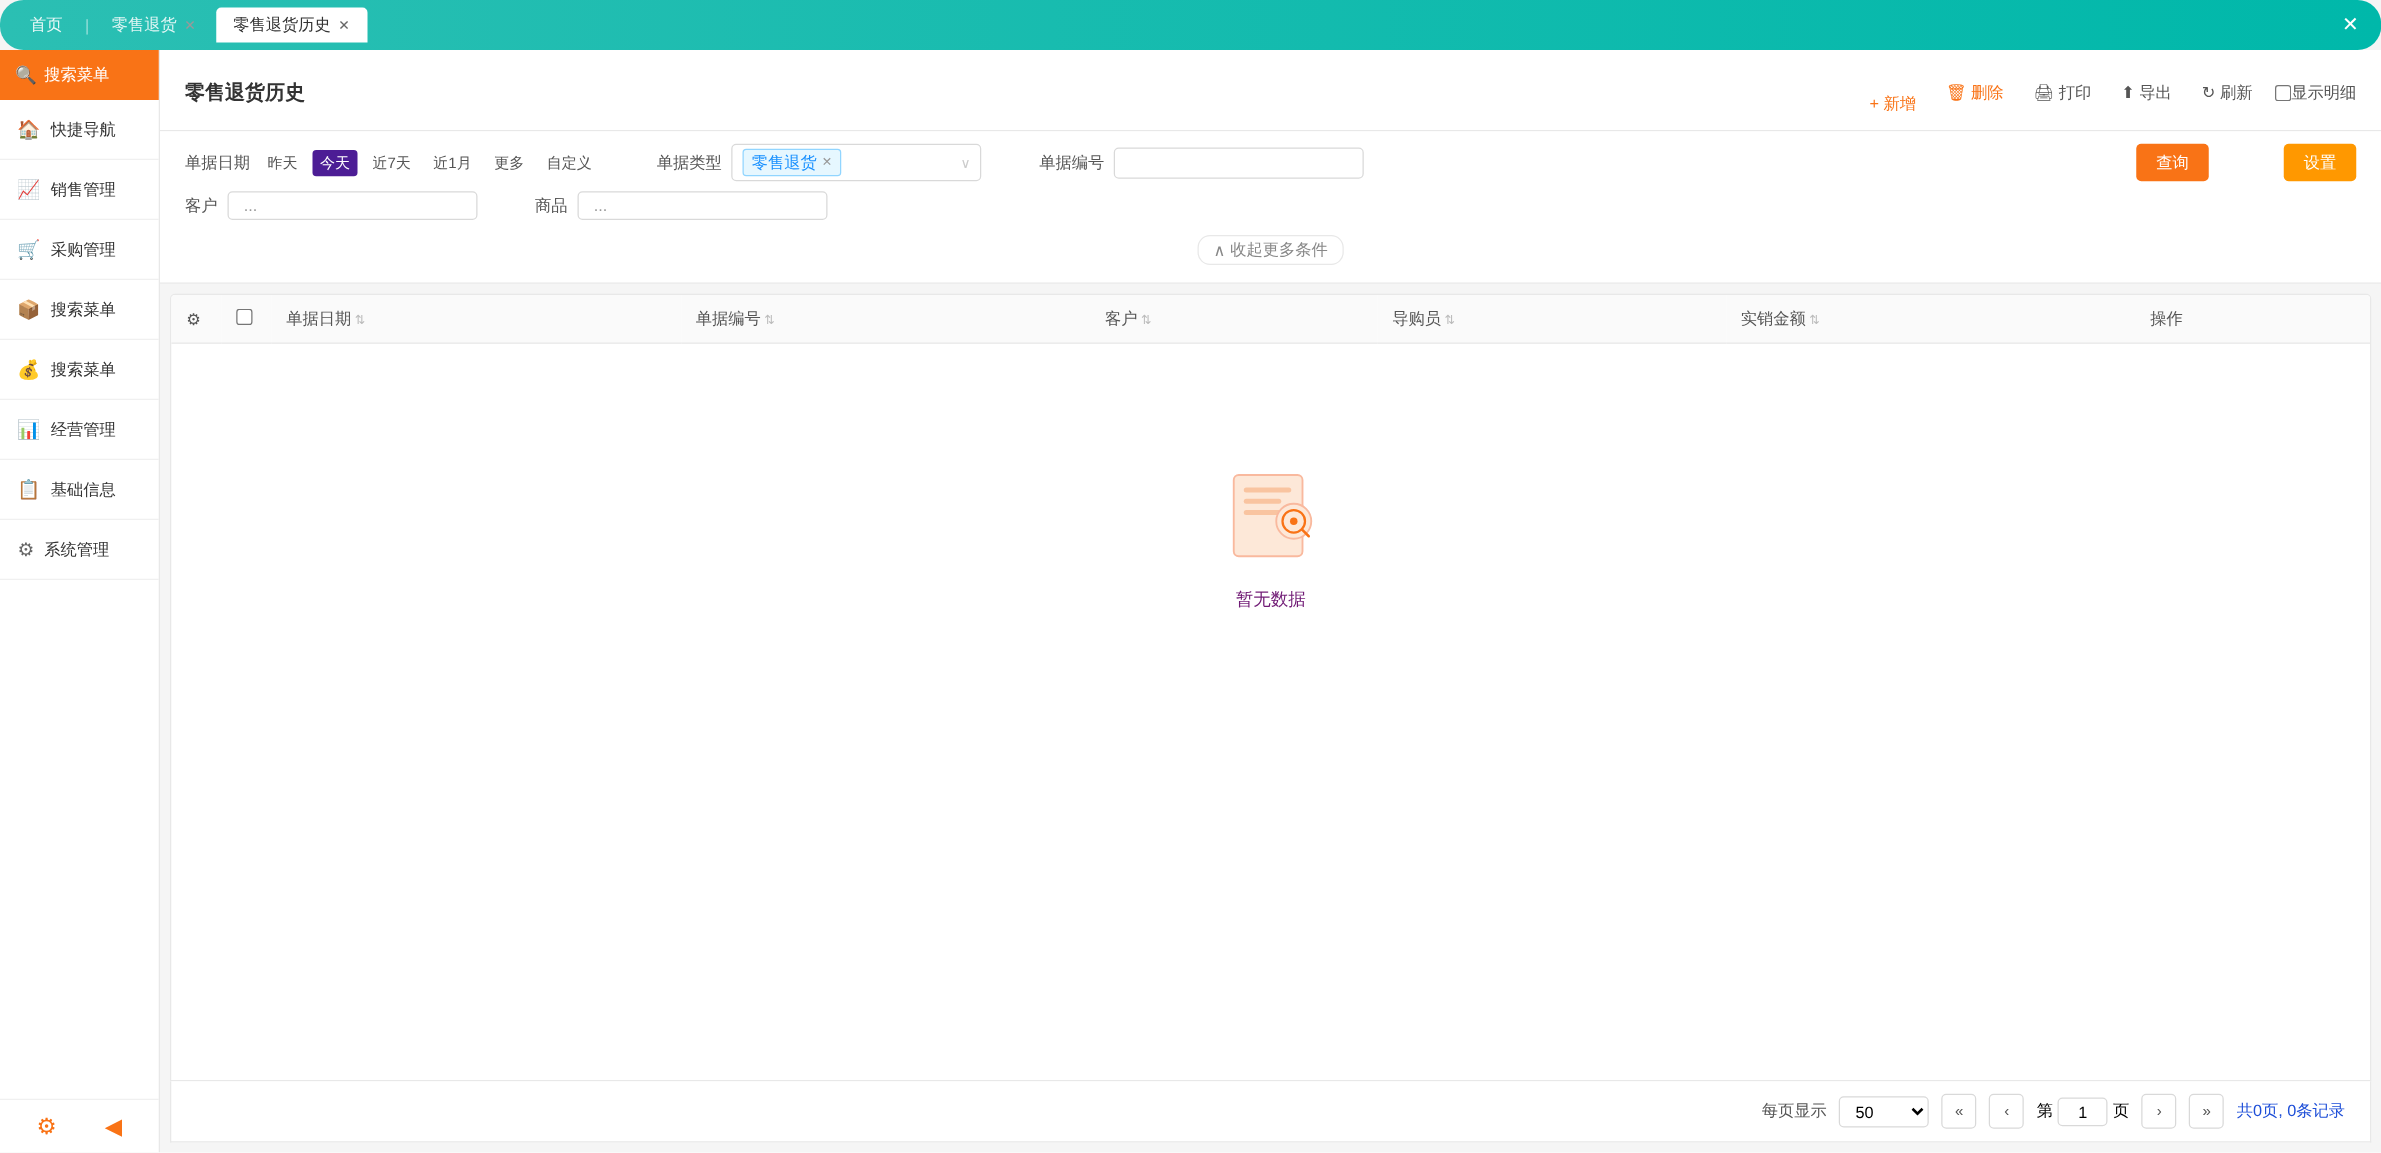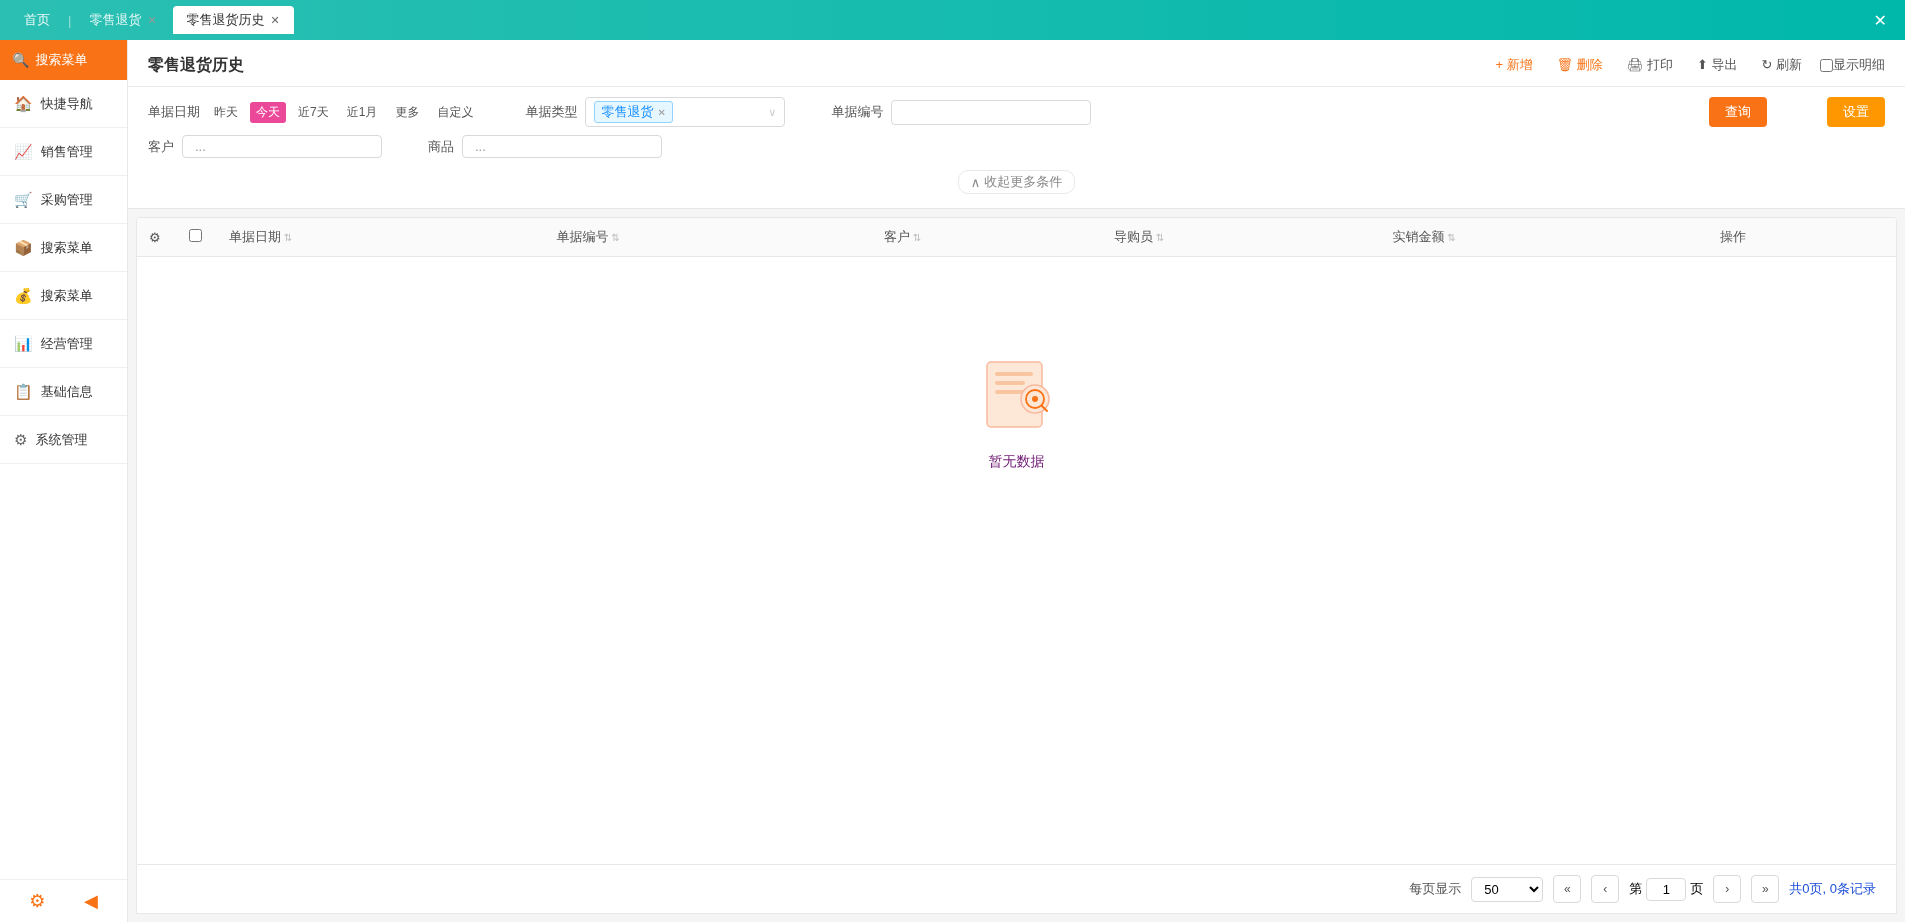--- a/index.html
+++ b/index.html
@@ -7,20 +7,21 @@
 
     
     .top-bar {
       height: 40px;
       background: linear-gradient(90deg, #2bbfb3 0%, #00b8aa 100%);
       display: flex;
       align-items: center;
       padding: 0 10px;
       color: white;
       flex-shrink: 0;
+      border-radius: 19px;
     }
     .top-bar .tab {
       display: flex;
       align-items: center;
       padding: 0 14px;
       height: 28px;
       border-radius: 4px 4px 0 0;
       cursor: pointer;
       font-size: 13px;
       color: rgba(255,255,255,0.85);
@@ -151,21 +152,21 @@
     .btn-secondary {
       background: #ff9800;
       color: white;
       border: none;
       padding: 6px 16px;
       border-radius: 4px;
       cursor: pointer;
       font-size: 13px;
       margin-left: 44px;
     }
-    .btn-add { color: #f97316; }
+    .btn-add { color: #f97316; margin-top: 18px; }
     .btn-delete { color: #f97316; }
     .checkbox-label { display: flex; align-items: center; gap: 0; color: #555; font-size: 13px; cursor: pointer; }
 
     
     .filter-area {
       background: white;
       padding: 10px 20px;
       border-bottom: 1px solid #e8e8e8;
       flex-shrink: 0;
     }
@@ -192,21 +193,21 @@
       gap: 6px;
     }
     .date-btn {
       padding: 2px 6px;
       border-radius: 3px;
       cursor: pointer;
       font-size: 12px;
       color: #555;
     }
     .date-btn.active {
-      background: #ec4899;
+      background: #4c1d95;
       color: white;
     }
     .date-range-text {
       font-size: 12px;
       color: #888;
     }
     .tag-input {
       display: flex;
       align-items: center;
       border: 1px solid #d9d9d9;

